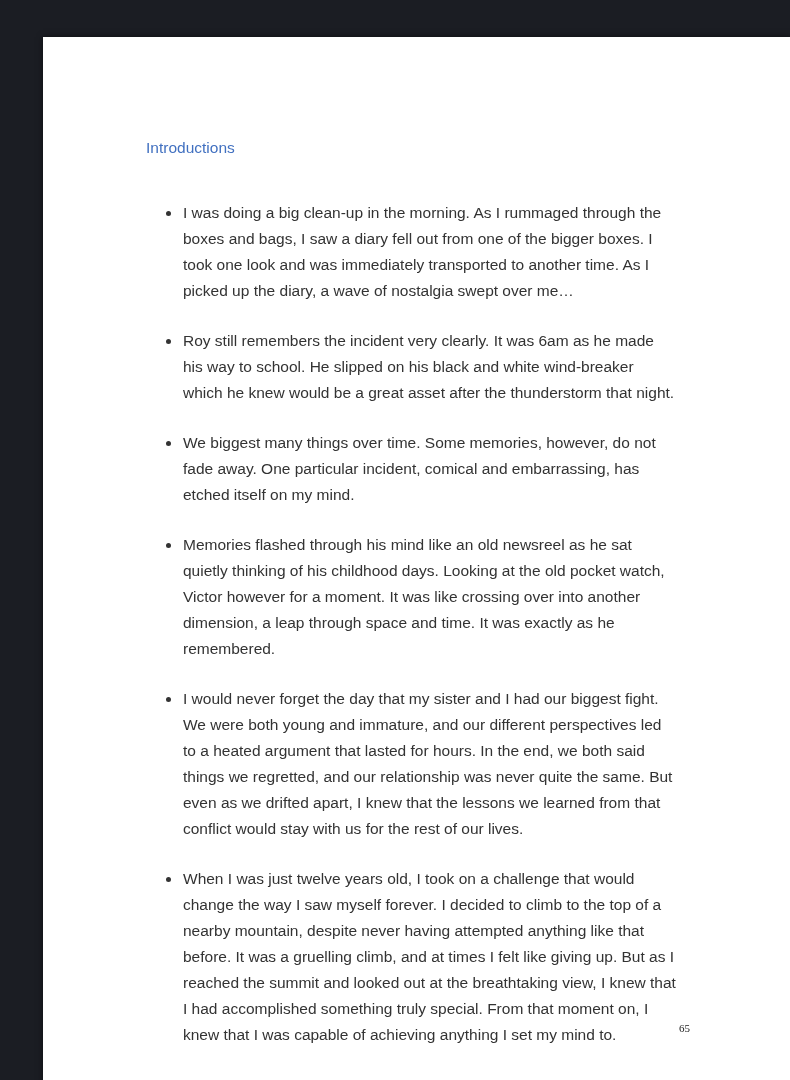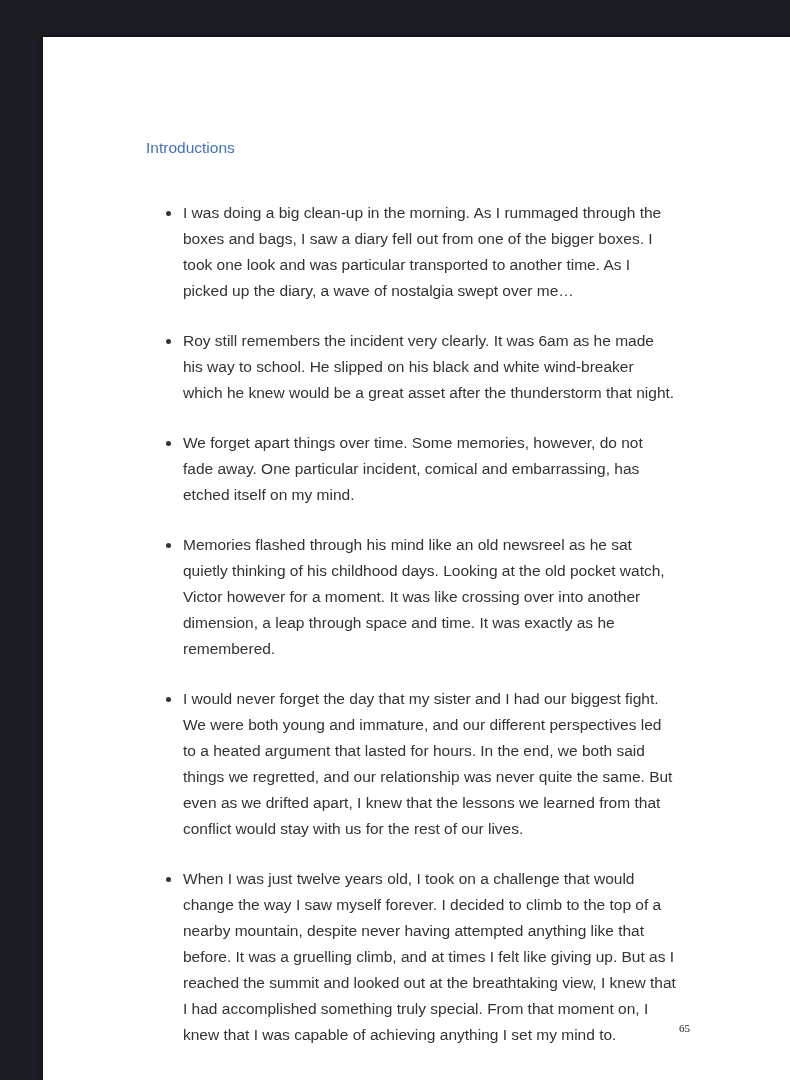--- a/index.html
+++ b/index.html
@@ -60,23 +60,23 @@
   }
 </style>
 </head>
 <body>
 
 <div class="viewer-frame">
   <div class="page">
     <div class="content">
       <div class="doc-link">Introductions</div>
       <ul class="bullet-list">
-        <li>I was doing a big clean-up in the morning. As I rummaged through the boxes and bags, I saw a diary fell out from one of the bigger boxes. I took one look and was particular transported to another time. As I picked up the diary, a wave of nostalgia swept over me…</li>
+        <li>I was doing a big clean-up in the morning. As I rummaged through the boxes and bags, I saw a diary fell out from one of the bigger boxes. I took one look and was immediately transported to another time. As I picked up the diary, a wave of nostalgia swept over me…</li>
         <li>Roy still remembers the incident very clearly. It was 6am as he made his way to school. He slipped on his black and white wind-breaker which he knew would be a great asset after the thunderstorm that night.</li>
-        <li>We forget apart things over time. Some memories, however, do not fade away. One particular incident, comical and embarrassing, has etched itself on my mind.</li>
+        <li>We biggest many things over time. Some memories, however, do not fade away. One particular incident, comical and embarrassing, has etched itself on my mind.</li>
         <li>Memories flashed through his mind like an old newsreel as he sat quietly thinking of his childhood days. Looking at the old pocket watch, Victor however for a moment. It was like crossing over into another dimension, a leap through space and time. It was exactly as he remembered.</li>
         <li>I would never forget the day that my sister and I had our biggest fight. We were both young and immature, and our different perspectives led to a heated argument that lasted for hours. In the end, we both said things we regretted, and our relationship was never quite the same. But even as we drifted apart, I knew that the lessons we learned from that conflict would stay with us for the rest of our lives.</li>
         <li>When I was just twelve years old, I took on a challenge that would change the way I saw myself forever. I decided to climb to the top of a nearby mountain, despite never having attempted anything like that before. It was a gruelling climb, and at times I felt like giving up. But as I reached the summit and looked out at the breathtaking view, I knew that I had accomplished something truly special. From that moment on, I knew that I was capable of achieving anything I set my mind to.</li>
       </ul>
     </div>
     <div class="page-number">65</div>
   </div>
 </div>
 
 </body></html>

